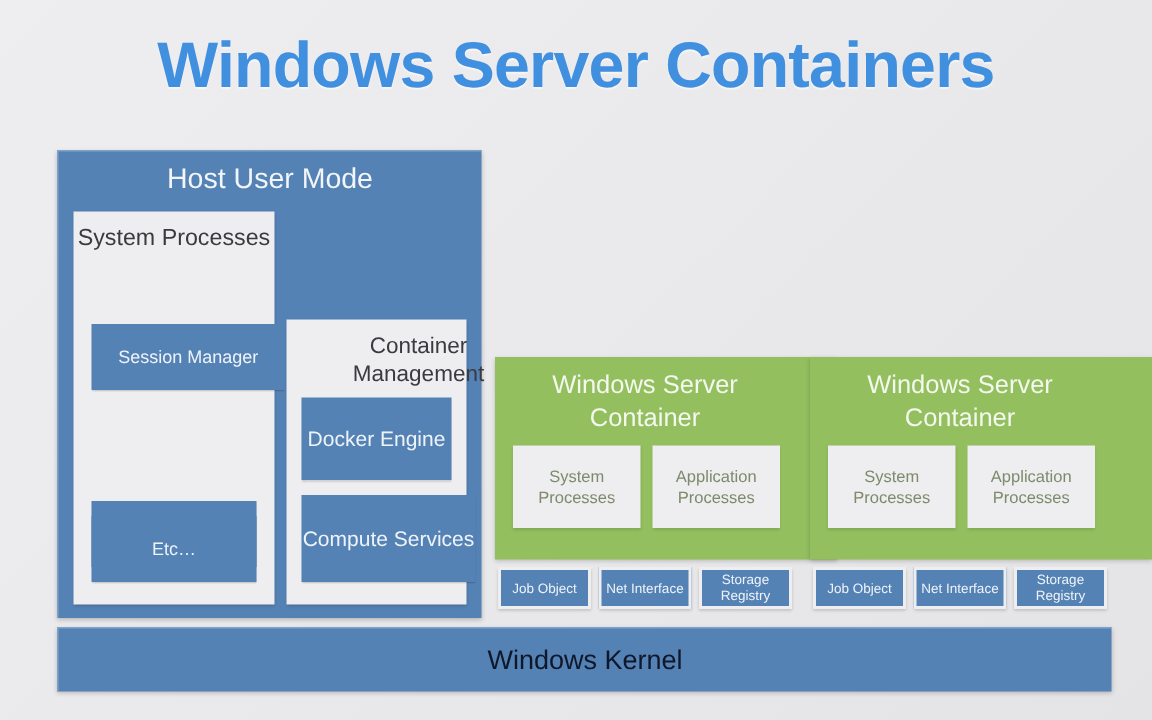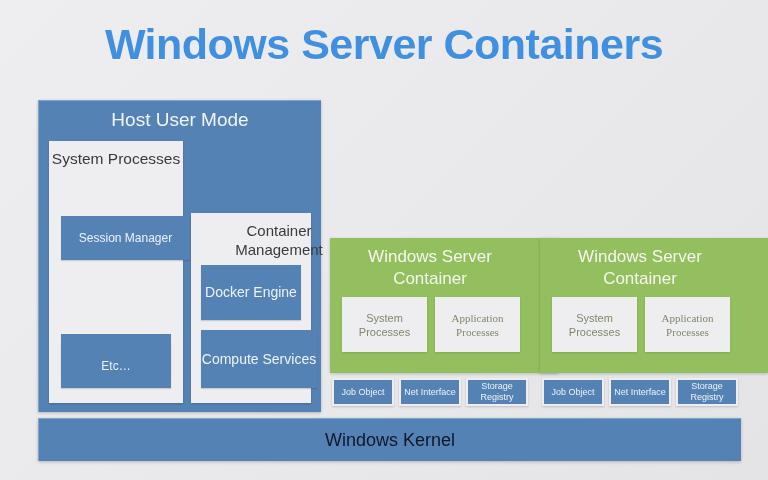--- a/index.html
+++ b/index.html
@@ -151,21 +151,21 @@
     color: #7d8a6b;
     display: flex;
     align-items: center;
     justify-content: center;
     text-align: center;
     font-size: 11px;
     line-height: 14px;
     box-shadow: 0 1px 2px rgba(0,0,0,0.12);
   }
   .proc-box.left  { left: 12px; }
-  .proc-box.right { left: 105px; font-family: Liberation Serif, serif; }
+  .proc-box.right { left: 105px; }
 
   
   .strip-row {
     position: absolute;
     top: 378px;
     width: 200px;
     height: 28px;
   }
   #strip-row-1 { left: 330px; }
   #strip-row-2 { left: 540px; }

